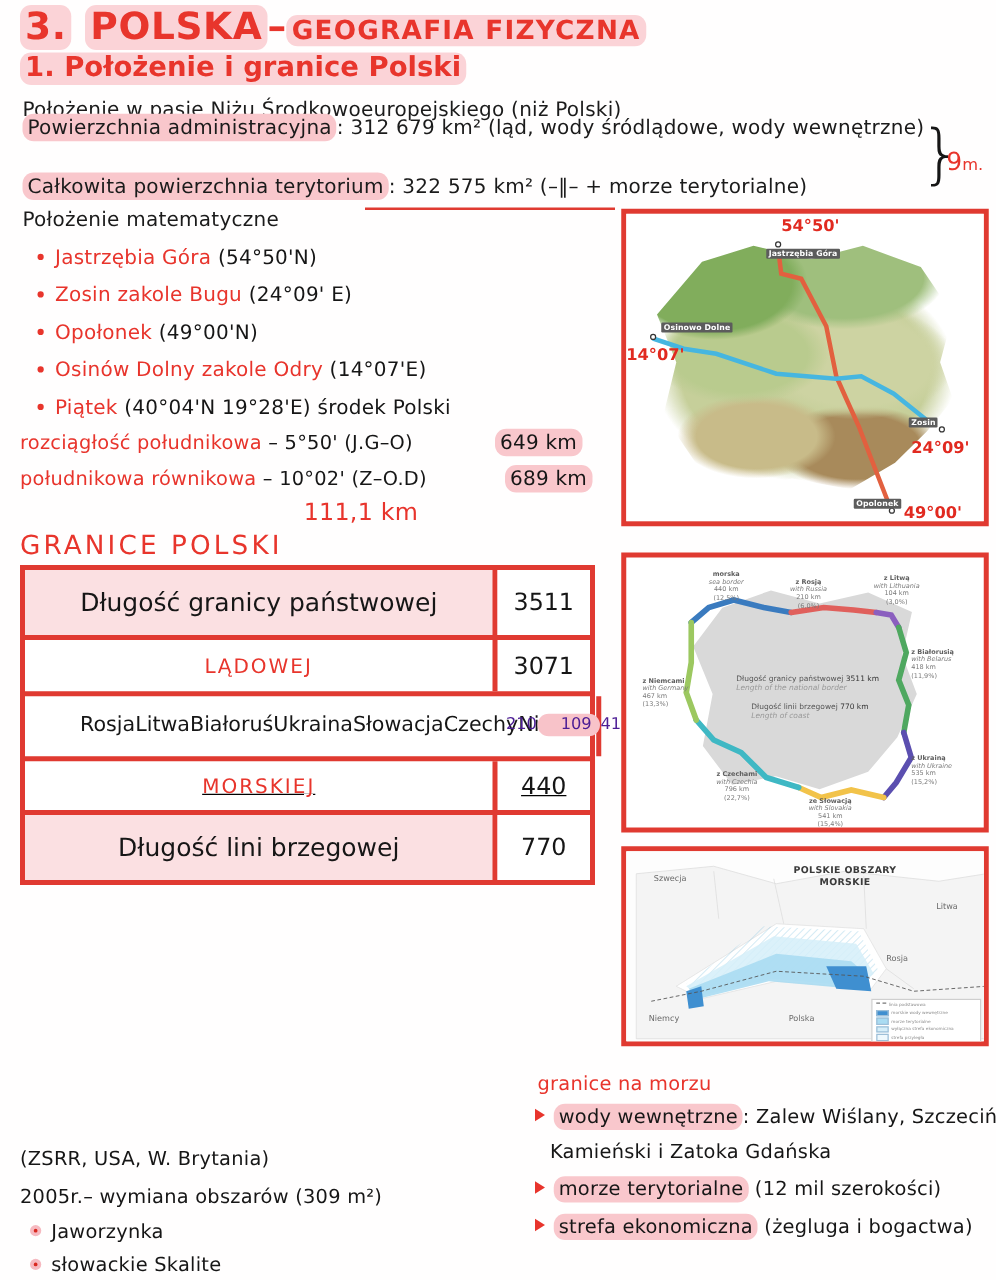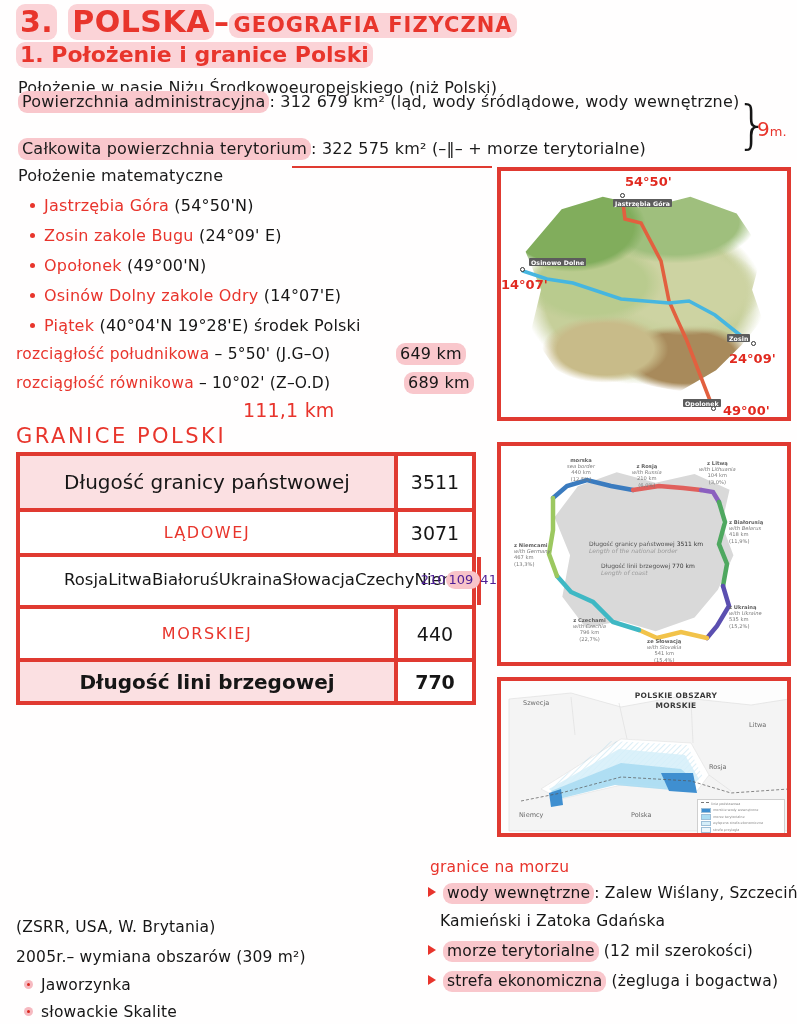--- a/index.html
+++ b/index.html
@@ -171,21 +171,21 @@
     width: 74px; flex: 0 0 74px;
     box-sizing: border-box;
     padding: 10px 0 12px 0;
     text-align: center;
   }
   .ctry { font-size: 16.5px; line-height: 26.4px; color: #161616; }
   .cnum { font-size: 13px; line-height: 26.4px; color: #4c1d95; }
   .cnum .pill {
     background: #f8c3c9;
     border-radius: 11px;
-    padding: 1px 7px 2px 3px;
+    padding: 1px 7px 2px 19px;
   }
 
   
   .mapframe {
     position: absolute;
     border: 4px solid #e03a31;
     box-sizing: border-box;
     background: #ffffff;
     overflow: hidden;
   }
@@ -362,21 +362,21 @@
 
   <div class="abs hand" style="left:16px; top:345px; font-size:15.5px;">
     <span class="red">rozciągłość południkowa</span>
     <span class="blk">– 5°50'  (J.G–O)</span>
   </div>
   <div class="abs hand" style="left:396px; top:344px; font-size:16px;">
     <span class="hl blk">649 km</span>
   </div>
 
   <div class="abs hand" style="left:16px; top:374px; font-size:15.5px;">
-    <span class="red">rozciągłość równikowa</span>
+    <span class="red">południkowa równikowa</span>
     <span class="blk">– 10°02'  (Z–O.D)</span>
   </div>
   <div class="abs hand" style="left:404px; top:373px; font-size:16px;">
     <span class="hl blk">689 km</span>
   </div>
 
   <div class="abs hand red" style="left:243px; top:399px; font-size:19px;">
     <span>111,1 km</span>
   </div>
 
@@ -420,30 +420,30 @@
           <div class="cnum"><span class="pill">109</span></div>
           <div class="cnum"><span>418</span></div>
           <div class="cnum"><span>535</span></div>
           <div class="cnum"><span>541</span></div>
           <div class="cnum"><span class="pill">796</span></div>
           <div class="cnum"><span>467</span></div>
         </div>
       </div>
     </div>
 
-    <div class="row" style="height:53px;">
+    <div class="row" style="height:43px;text-decoration:underline;">
       <div class="c1">
         <span class="redcell">MORSKIEJ</span>
       </div>
       <div class="c2">
         <span class="numcell">440</span>
       </div>
     </div>
 
-    <div class="row rowpink" style="height:39px;font-weight:bold;">
+    <div class="row rowpink" style="height:52px;">
       <div class="c1">
         <span class="bigcell">Długość lini brzegowej</span>
       </div>
       <div class="c2">
         <span class="numcell">770</span>
       </div>
     </div>
   </div>
 
   <div class="mapframe" style="left:497px; top:167px; width:294px; height:254px;">

